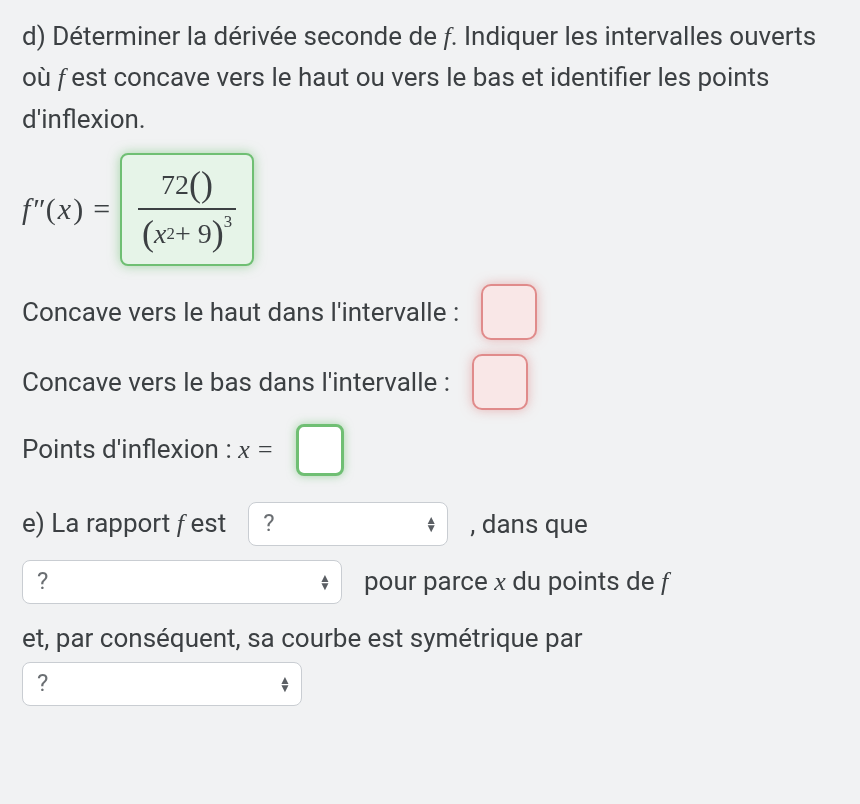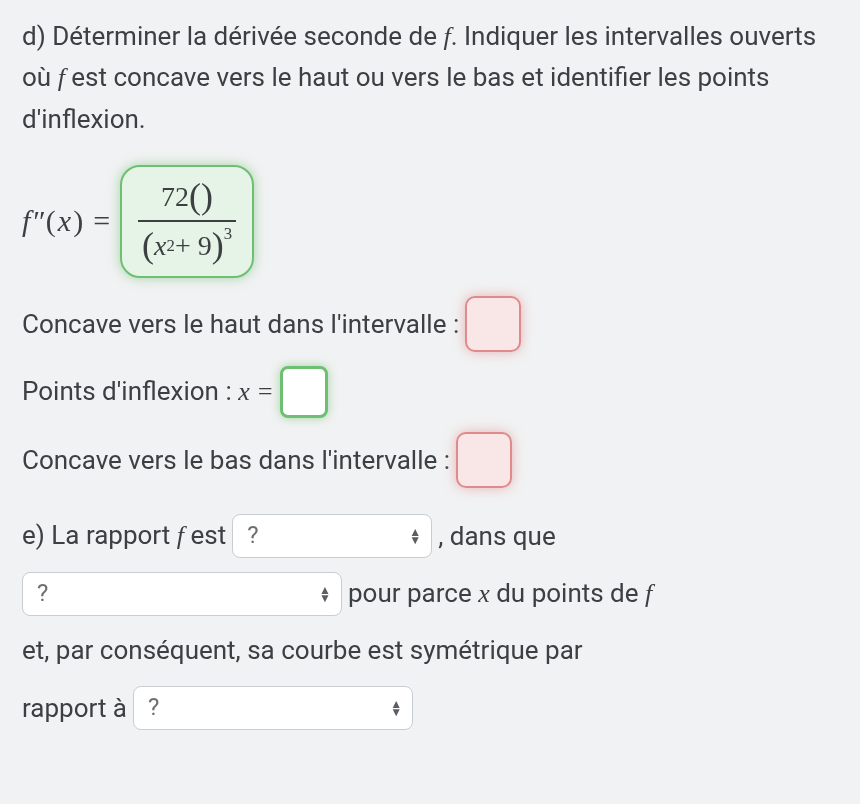--- a/index.html
+++ b/index.html
@@ -24,21 +24,21 @@
     font-size: 26px;
     line-height: 1.55;
   }
   .page {
     padding: 16px 22px 0 22px;
     box-sizing: border-box;
   }
   .math-f { font-family: "Times New Roman", serif; font-style: italic; }
   .math-x { font-family: "Times New Roman", serif; font-style: italic; }
 
-  .question-text { margin-bottom: 26px; }
+  .question-text { margin-bottom: 14px; }
 
   .eq-row {
     display: flex;
     align-items: center;
     margin: 8px 0 18px 0;
   }
   .lhs {
     font-family: "Times New Roman", serif;
     font-style: italic;
     font-size: 30px;
@@ -47,21 +47,21 @@
     gap: 2px;
   }
   .lhs .dprime { font-style: normal; letter-spacing: -2px; margin-left: 1px; }
   .lhs .paren { font-style: normal; }
   .lhs .equals { font-style: normal; margin: 0 10px 0 8px; }
 
   .answer-box {
     display: inline-flex;
     align-items: center;
     justify-content: flex-start;
-    border-radius: 20px;
+    border-radius: 8px;
     padding: 8px 16px;
   }
   .box-green {
     background: var(--green-fill);
     border: 2px solid var(--green-border);
     box-shadow: 0 0 12px var(--green-glow);
   }
   .box-red {
     background: var(--red-fill);
     border: 2px solid var(--red-border);
@@ -101,21 +101,21 @@
     top: -1px;
   }
   .supn { font-size: 0.6em; vertical-align: super; }
   .supnraise { font-size: 0.6em; vertical-align: super; position: relative; top: -12px; }
 
   .line {
     display: flex;
     align-items: center;
     flex-wrap: wrap;
     margin: 14px 0;
-    gap: 6px;
+    gap: 22px;
   }
   .fill-square {
     width: 52px;
     height: 52px;
     border-radius: 10px;
   }
   .fill-square.sm {
     width: 42px;
     height: 46px;
     border-radius: 8px;
@@ -182,31 +182,31 @@
       </div>
     </div>
   </div>
 
   <div class="line">
     <span>Concave vers le haut dans l'intervalle :</span>
     <span class="fill-square box-red"></span>
   </div>
 
   <div class="line">
+    <span>Concave vers le bas dans l'intervalle :</span>
+    <span class="fill-square box-red"></span>
+  </div>
+
+  <div class="line">
     <span>
       <span>Points d'inflexion : </span><span class="math-x">x =</span>
     </span>
     <span class="fill-square sm box-green-empty"></span>
   </div>
 
-  <div class="line">
-    <span>Concave vers le bas dans l'intervalle :</span>
-    <span class="fill-square box-red"></span>
-  </div>
-
   <div class="part-e">
     <div class="line">
       <span>
         <span>e) La rapport </span><span class="math-f">f</span><span> est </span>
       </span>
       <span class="select" style="width:200px">
         <span>?</span>
         <span class="caret">▲<br>▼</span>
       </span>
       <span> , dans que</span>
@@ -215,26 +215,25 @@
     <div class="line">
       <span class="select" style="width:320px">
         <span>?</span>
         <span class="caret">▲<br>▼</span>
       </span>
       <span>
         <span> pour parce </span><span class="math-x">x</span><span> du points de </span><span class="math-f">f</span>
       </span>
     </div>
 
-    <div class="line" style="margin-bottom:16px">
+    <div class="line" style="margin-bottom:4px">
       <span>et, par conséquent, sa courbe est symétrique par</span>
     </div>
 
     <div class="line" style="margin-top:4px">
-      <span>rapport à </span>
       <span class="select" style="width:280px">
         <span>?</span>
         <span class="caret">▲<br>▼</span>
       </span>
     </div>
   </div>
 
 </div>
 
 </body></html>

